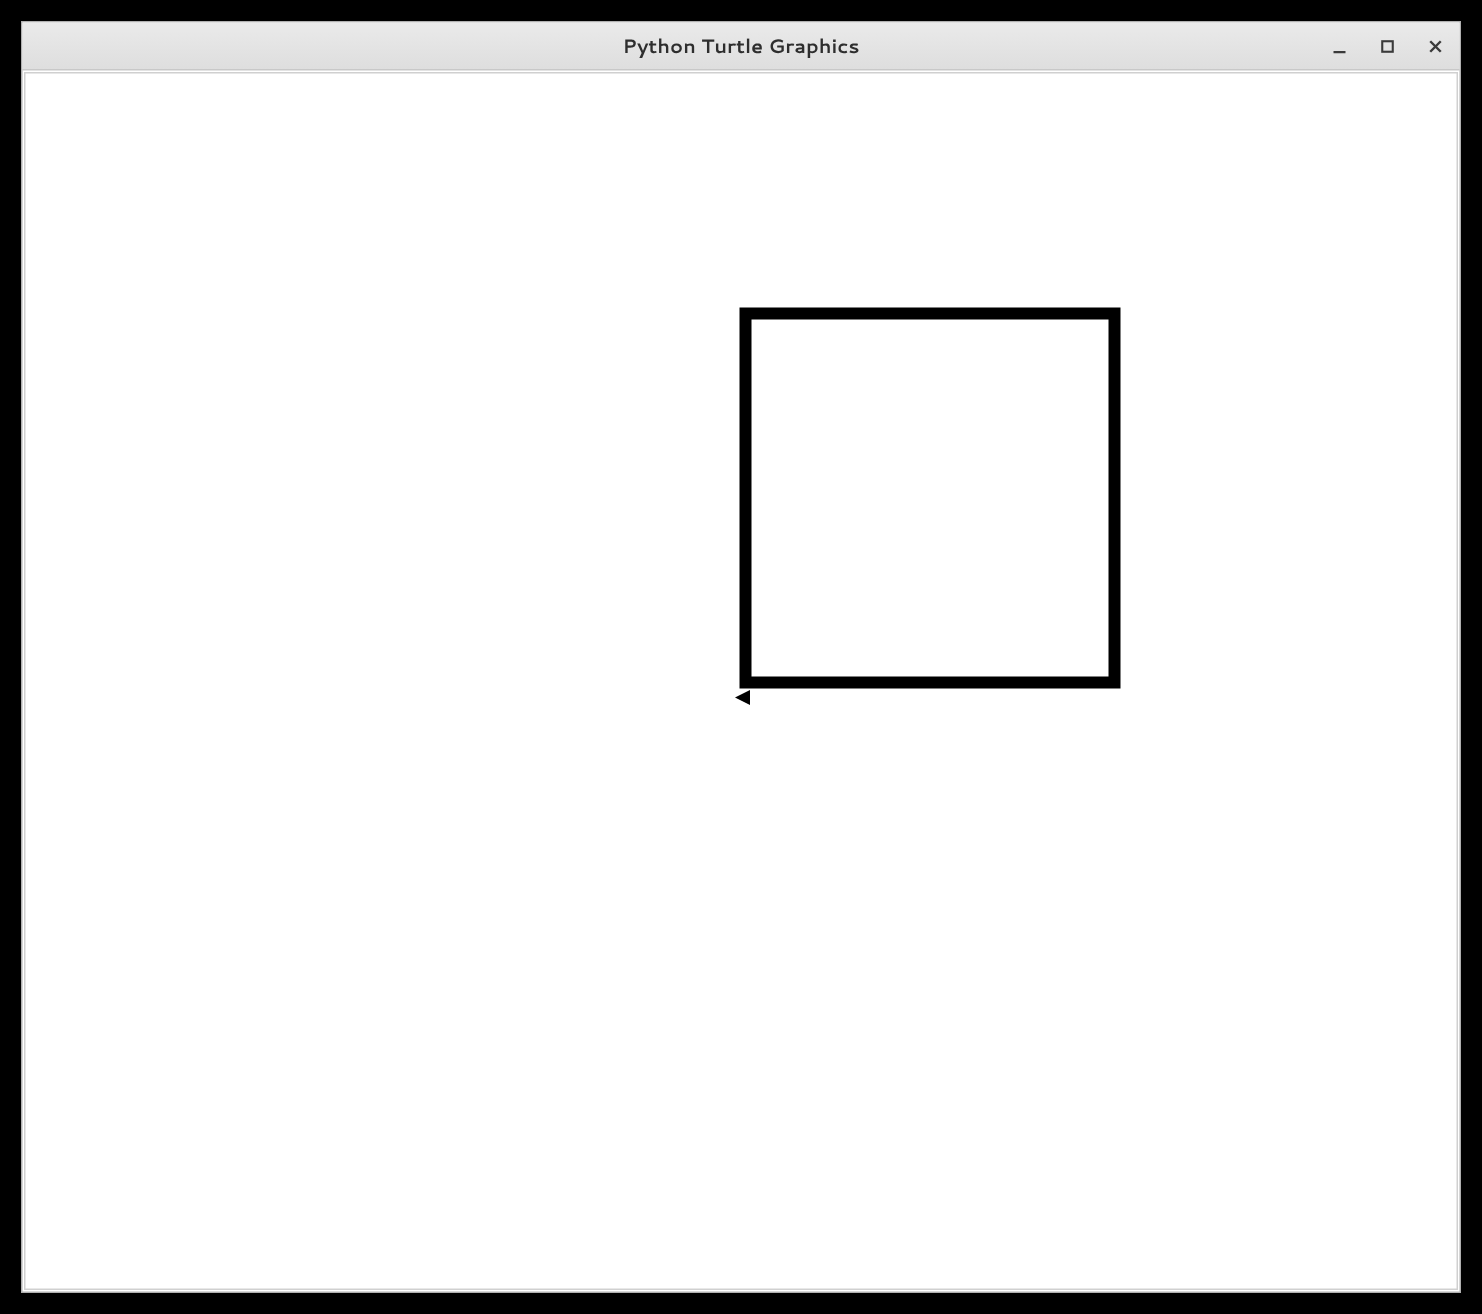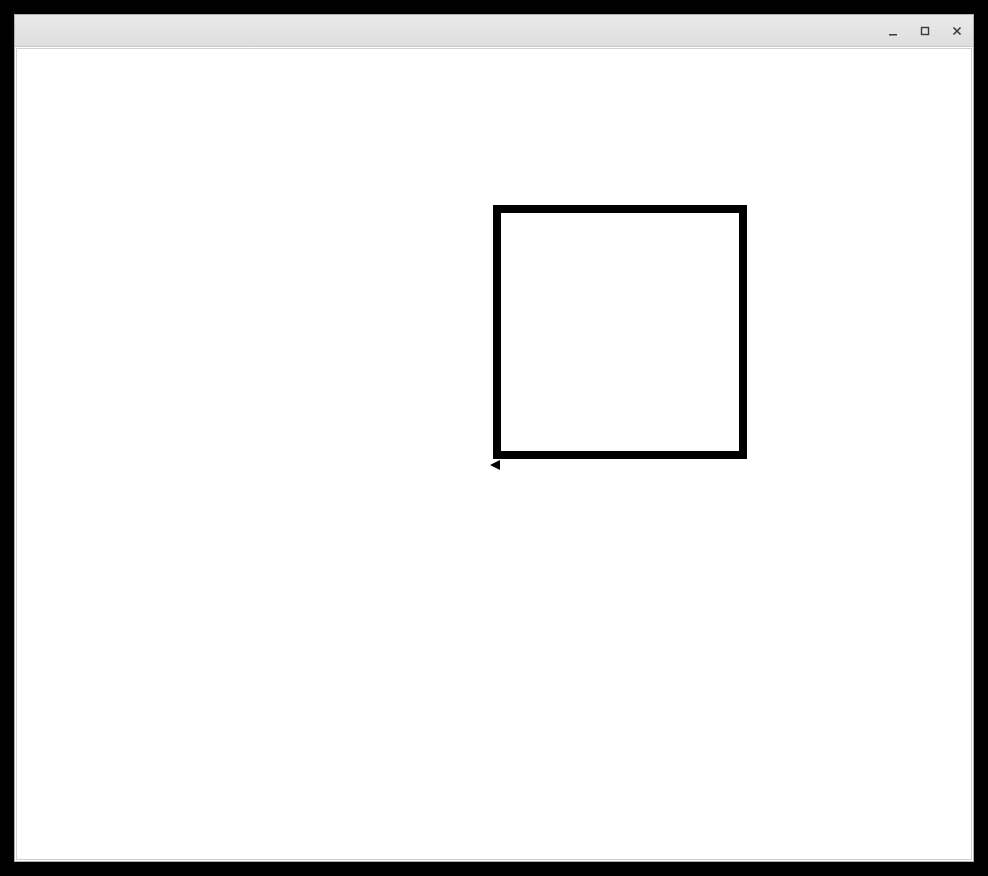--- a/index.html
+++ b/index.html
@@ -88,20 +88,21 @@
       position: absolute;
       width: 0;
       height: 0;
     }
   </style>
 </head>
 <body>
 
 <div class="window">
   <div class="titlebar">
+    <div class="title-text">Python Turtle Graphics</div>
     <div class="window-controls">
       <div class="win-btn" title="minimize">
         <svg width="12" height="12" viewBox="0 0 12 12">
           <rect x="2" y="9" width="8" height="1.5" fill="currentColor"></rect>
         </svg>
       </div>
       <div class="win-btn" title="maximize">
         <svg width="12" height="12" viewBox="0 0 12 12">
           <rect x="2.5" y="2.5" width="7" height="7" fill="none" stroke="currentColor" stroke-width="1.4"></rect>
         </svg>

